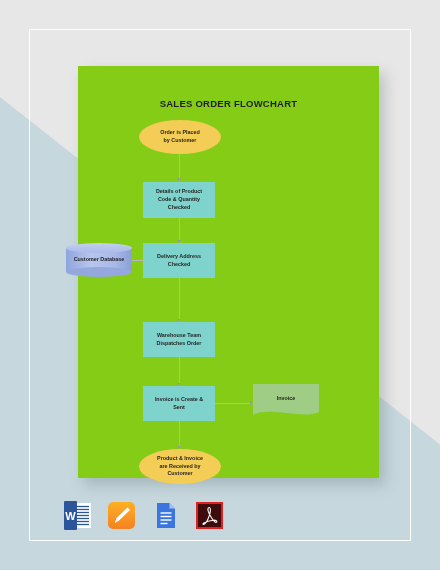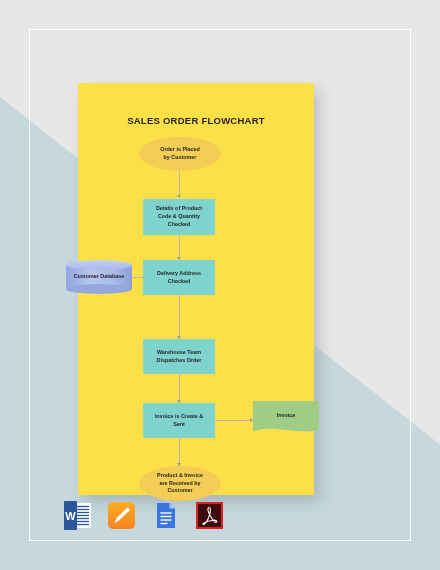--- a/index.html
+++ b/index.html
@@ -38,24 +38,24 @@
     right: 29px;
     bottom: 29px;
     border: 1.5px solid #ffffff;
     pointer-events: none;
   }
 
   
   #paper {
     position: absolute;
     left: 78px;
-    top: 83px;
-    width: 236px;
+    top: 66px;
+    width: 301px;
     height: 412px;
-    background: #fde047;
+    background: #84cc16;
     box-shadow: 6px 7px 13px rgba(90, 105, 112, 0.30);
   }
 
   #chart-title {
     position: absolute;
     left: 0;
     right: 0;
     top: 32px;
     text-align: center;
     font-size: 9.5px;

